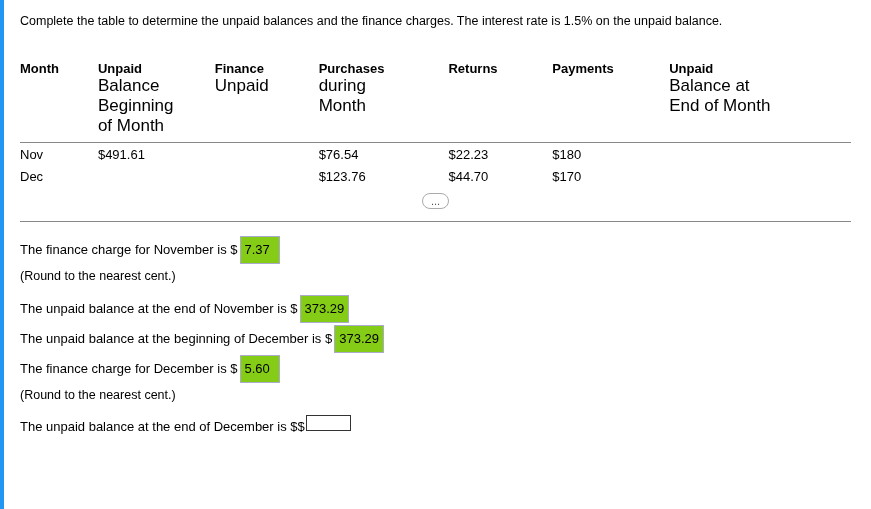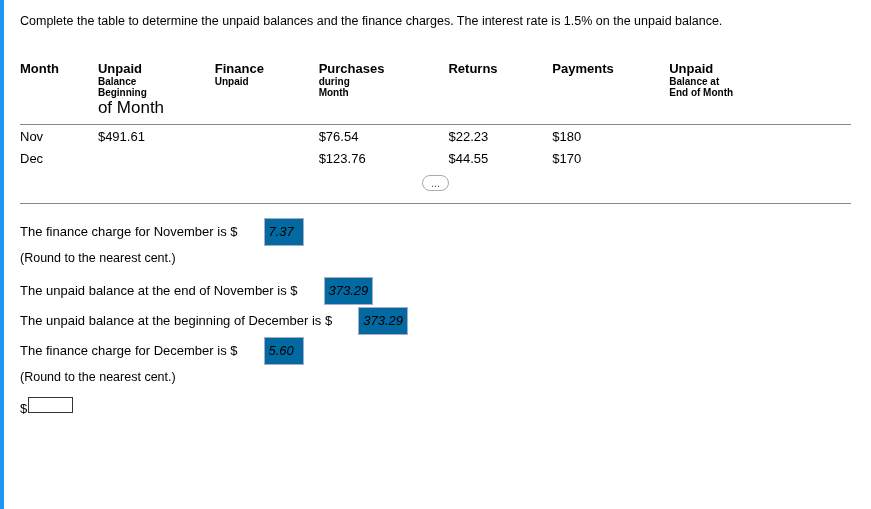--- a/index.html
+++ b/index.html
@@ -53,24 +53,23 @@
     .col-payments { width: 90px; }
     .col-unpaid-end { width: 140px; }
 
     .header-top th {
       font-weight: bold;
       border-bottom: none;
       padding-bottom: 0;
     }
 
     .header-sub th {
-      font-size: 10px;
+      font-size: 17px;
       padding-top: 0;
       padding-bottom: 0;
-      font-weight: bold;
     }
 
     .header-sub2 th {
       font-size: 17px;
       padding-top: 0;
       padding-bottom: 6px;
       border-bottom: 1px solid #888;
     }
 
     .data-row td {
@@ -100,42 +99,40 @@
     .answer-section {
       line-height: 2.0;
       font-size: 13px;
       margin-top: 6px;
     }
 
     .answer-line {
       display: flex;
       align-items: baseline;
       margin-bottom: 2px;
-      gap: 24px;
     }
 
     .answer-line.with-note {
       margin-bottom: 0;
     }
 
     .note-line {
       font-size: 12.5px;
       margin-bottom: 6px;
       margin-left: 0;
     }
 
     .highlight-box {
       display: inline-block;
-      background: #0369a1;
+      background: #84cc16;
       border: 1px solid #aac;
       padding: 0px 4px;
       min-width: 40px;
       font-size: 13px;
       margin-left: 2px;
-      font-style: italic;
     }
 
     .input-box {
       display: inline-block;
       border: 1px solid #333;
       min-width: 45px;
       height: 16px;
       font-size: 13px;
       margin-left: 1px;
       vertical-align: middle;
@@ -206,21 +203,21 @@
         <td>$76.54</td>
         <td>$22.23</td>
         <td>$180</td>
         <td></td>
       </tr>
       <tr class="data-row">
         <td>Dec</td>
         <td></td>
         <td></td>
         <td>$123.76</td>
-        <td>$44.55</td>
+        <td>$44.70</td>
         <td>$170</td>
         <td></td>
       </tr>
       <tr>
         <td colspan="7" class="ellipsis-cell" style="padding: 6px 0 4px 0;">
           <span class="ellipsis">...</span>
         </td>
       </tr>
     </tbody>
   </table>
@@ -246,19 +243,20 @@
     <span class="highlight-box">373.29</span>
   </div>
 
   <div class="answer-line with-note">
     <span>The finance charge for December is $</span>
     <span class="highlight-box">5.60</span>
   </div>
   <div class="note-line">(Round to the nearest cent.)</div>
 
   <div class="answer-line">
+    <span>The unpaid balance at the end of December is $</span>
     <span style="display:inline-flex; align-items:baseline;">
       <span>$</span>
       <span class="input-box"></span>
     </span>
   </div>
 
 </div>
 
 </body></html>

